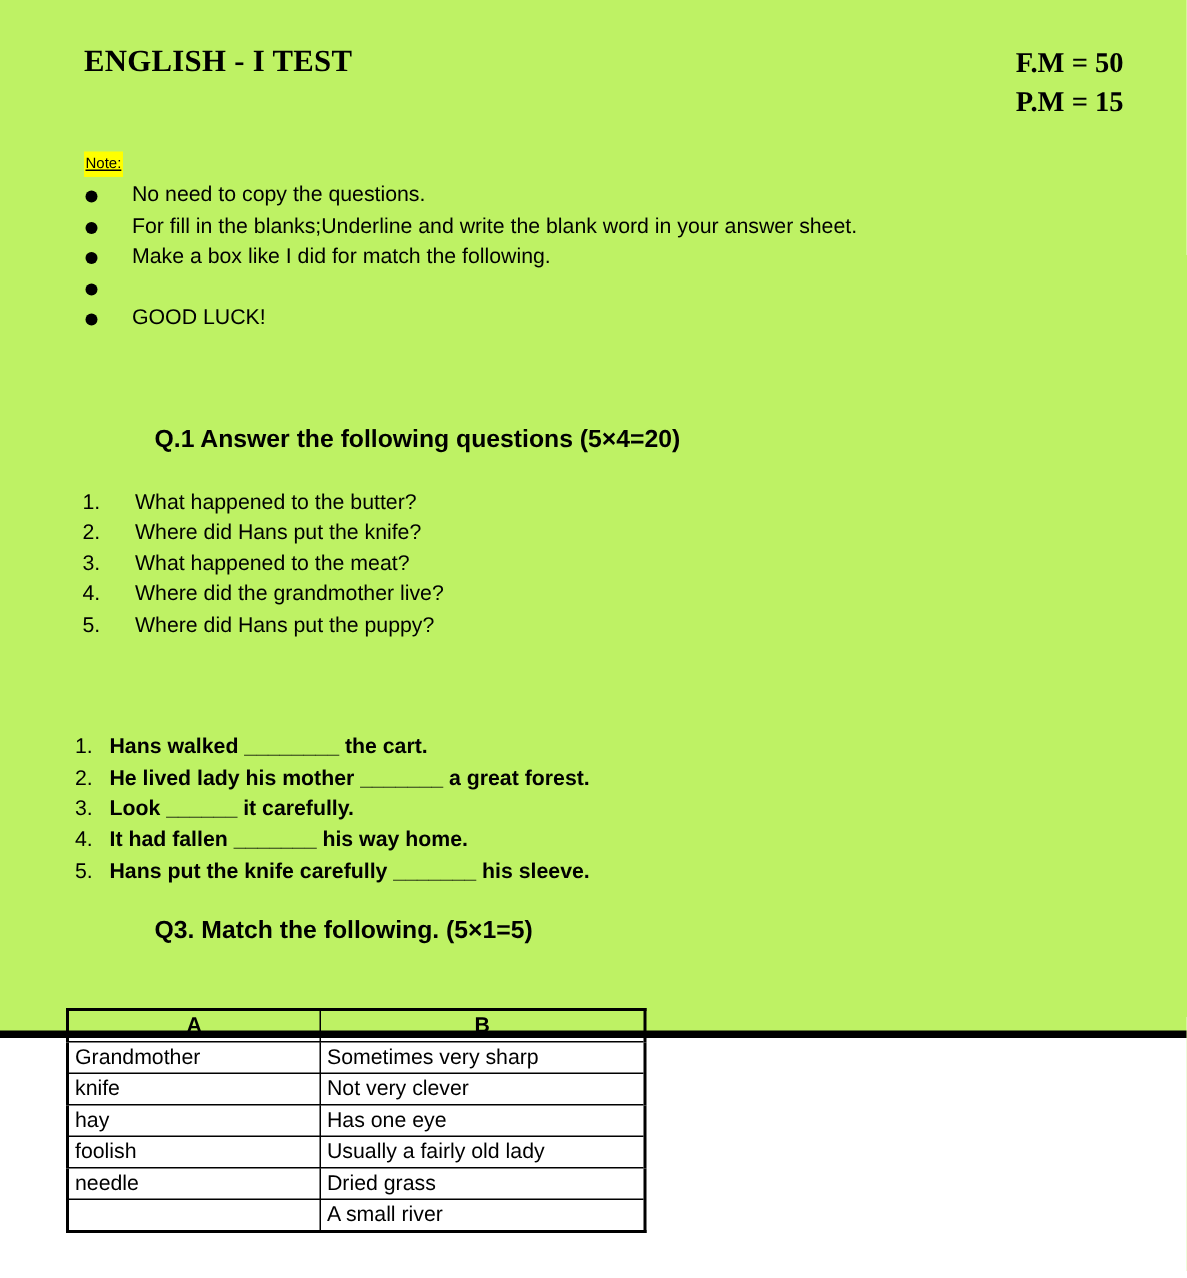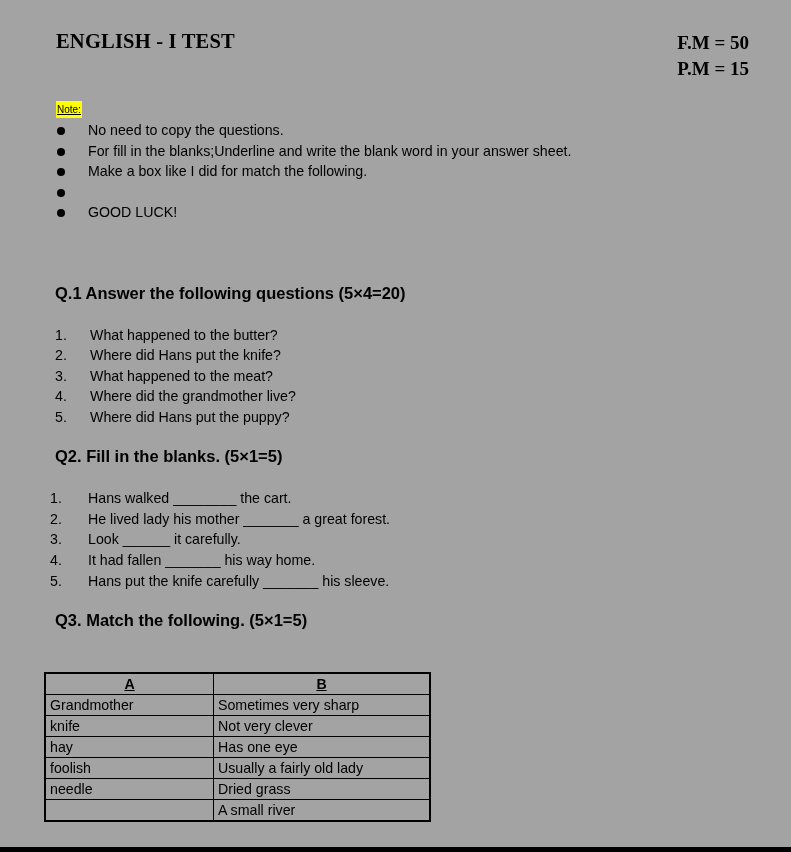--- a/index.html
+++ b/index.html
@@ -11,22 +11,22 @@
     width: 791px;
     height: 852px;
     position: relative;
     font-family: "Liberation Sans", sans-serif;
     color: #000000;
     overflow: hidden;
   }
   .page {
     position: relative;
     width: 791px;
-    height: 852px;
-    background: #a3a3a3;
+    height: 692px;
+    background: #bef264;
   }
 
   
   .doc-title {
     position: absolute;
     left: 56px;
     top: 30px;
     font-family: "Liberation Serif", serif;
     font-weight: bold;
     font-size: 20.5px;
@@ -85,20 +85,21 @@
     top: 0;
   }
 
   
   .q-heading {
     position: absolute;
     font-weight: bold;
     font-size: 16.5px;
     line-height: 20px;
     white-space: nowrap;
+    margin-left: 48px;
   }
   #q1-heading { left: 55px; top: 283px; }
   #q2-heading { left: 55px; top: 446px; }
   #q3-heading { left: 55px; top: 610px; }
 
   
   .q1-list {
     position: absolute;
     left: 55px;
     top: 325px;
@@ -134,22 +135,23 @@
     line-height: 20.7px;
     white-space: nowrap;
   }
   .q2-num {
     position: absolute;
     left: 0;
     top: 0;
   }
   .q2-text {
     position: absolute;
-    left: 38px;
-    top: 0;
+    left: 23px;
+    top: 0;
+    font-weight: bold;
   }
 
   
   .match-table {
     position: absolute;
     left: 44px;
     top: 672px;
     width: 382px;
     border-collapse: collapse;
     table-layout: fixed;
@@ -251,21 +253,20 @@
     <div class="q1-item">
       <span class="q1-num">4.</span>
       <span class="q1-text">Where did the grandmother live?</span>
     </div>
     <div class="q1-item">
       <span class="q1-num">5.</span>
       <span class="q1-text">Where did Hans put the puppy?</span>
     </div>
   </div>
 
-  <div class="q-heading" id="q2-heading">Q2. Fill in the blanks. (5×1=5)</div>
 
   <div class="q2-list">
     <div class="q2-item">
       <span class="q2-num">1.</span>
       <span class="q2-text">Hans walked ________ the cart.</span>
     </div>
     <div class="q2-item">
       <span class="q2-num">2.</span>
       <span class="q2-text">He lived lady his mother _______ a great forest.</span>
     </div>

